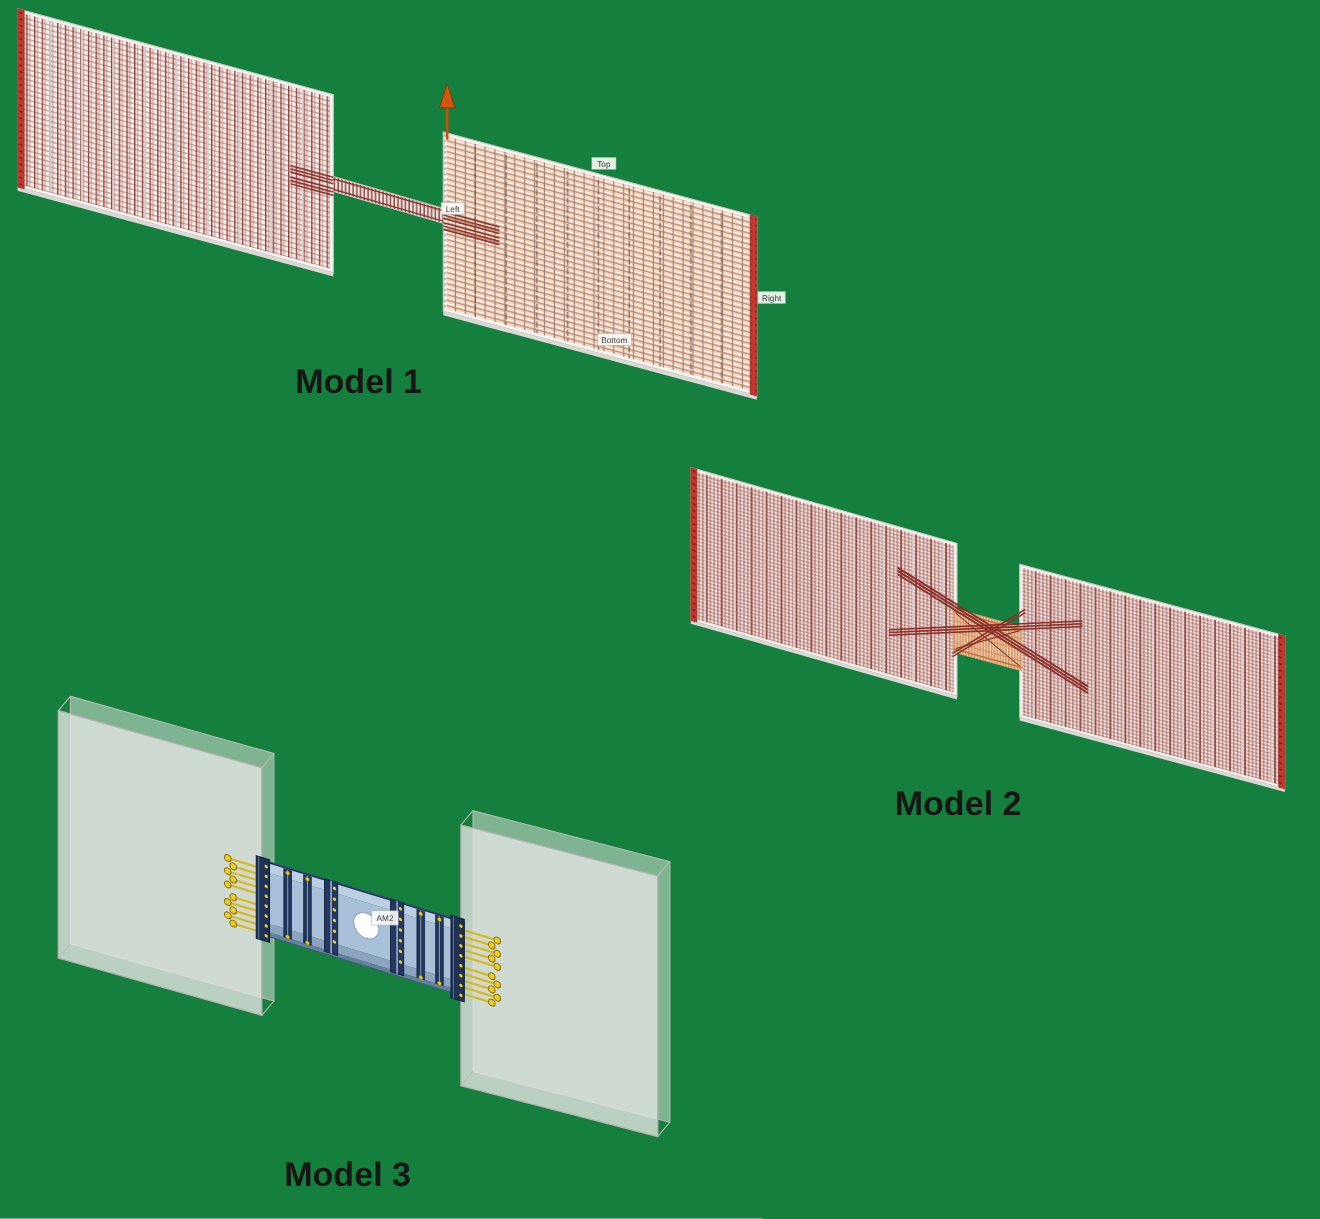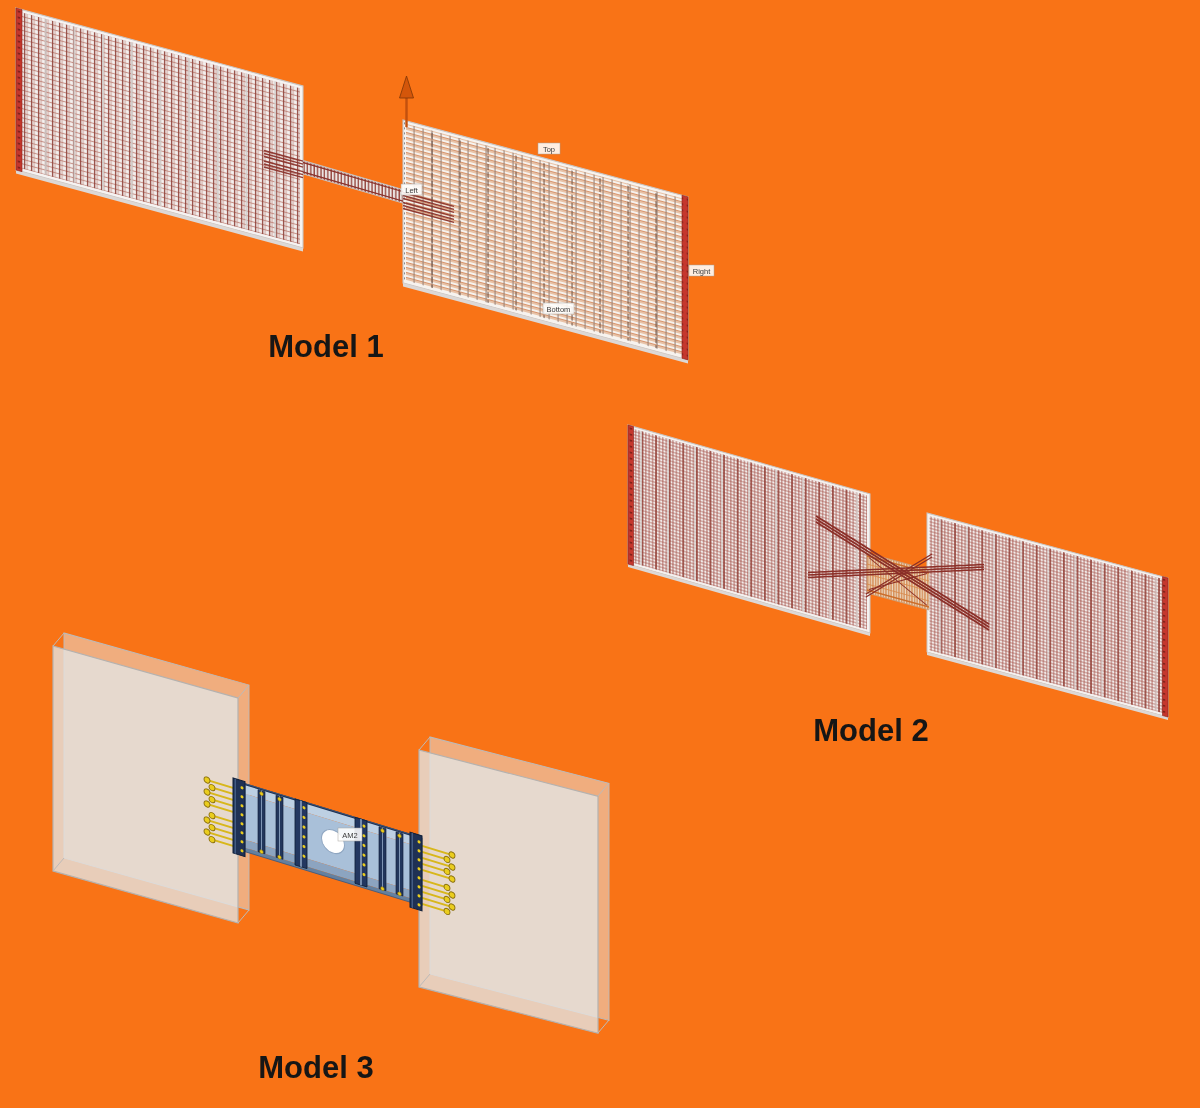--- a/index.html
+++ b/index.html
@@ -1,16 +1,16 @@
 <!DOCTYPE html>
 <html><head>
 <meta charset="utf-8">
 <style>
   html,body{margin:0;padding:0;background:#ffffff;}
-  .stage{position:relative;width:1200px;height:1108px;background:#f97316;overflow:hidden;
+  .stage{position:relative;width:1200px;height:1108px;background:#15803d;overflow:hidden;
          font-family:"Liberation Sans", sans-serif;}
   svg{display:block}
   .title{font-family:"Liberation Sans", sans-serif;font-size:31px;font-weight:600;fill:#161616;}
   .tag-text{font-family:"Liberation Sans", sans-serif;font-size:7.5px;fill:#3a3a3a;}
   .tag-box{fill:rgba(255,255,254,0.88);stroke:#a9a5a1;stroke-width:0.5;}
 </style>
 </head>
 <body>
 
 <div class="stage">

